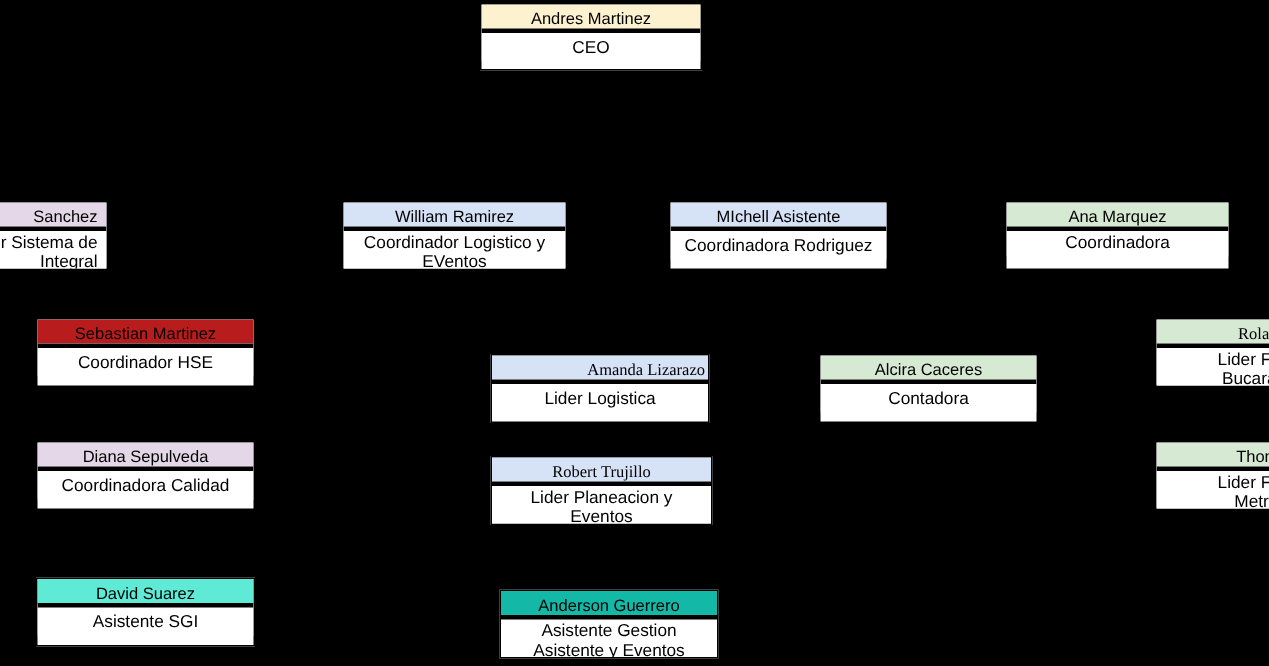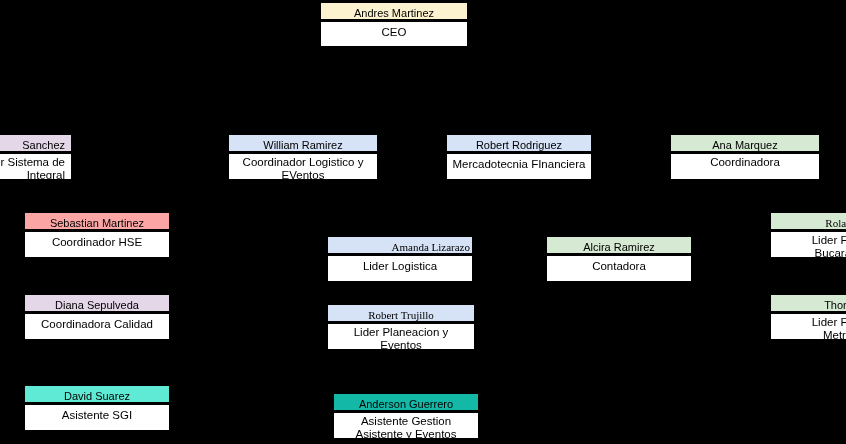--- a/index.html
+++ b/index.html
@@ -72,33 +72,33 @@
 
   <div class="node two-line" style="left:228px; top:134px; width:150px; height:46px;">
     <div class="node-header" style="background:#d6e2f5;">William Ramirez</div>
     <div class="node-body">
       <div>Coordinador Logistico y</div>
       <div>EVentos</div>
     </div>
   </div>
 
   <div class="node" style="left:446px; top:134px; width:146px; height:46px;">
-    <div class="node-header" style="background:#d6e2f5;">Robert Rodriguez</div>
-    <div class="node-body">Mercadotecnia FInanciera</div>
+    <div class="node-header" style="background:#d6e2f5;">MIchell Asistente</div>
+    <div class="node-body">Coordinadora Rodriguez</div>
   </div>
 
   <div class="node two-line" style="left:670px; top:134px; width:150px; height:46px;">
     <div class="node-header" style="background:#d6e9d2;">Ana Marquez</div>
     <div class="node-body">
       <div>Coordinadora</div>
     </div>
   </div>
 
   <div class="node" style="left:24px; top:212px; width:146px; height:46px;">
-    <div class="node-header" style="background:#fca5a5;">Sebastian Martinez</div>
+    <div class="node-header" style="background:#b91c1c;">Sebastian Martinez</div>
     <div class="node-body">Coordinador HSE</div>
   </div>
 
   <div class="node" style="left:24px; top:294px; width:146px; height:46px;">
     <div class="node-header" style="background:#e4d7e8;">Diana Sepulveda</div>
     <div class="node-body">Coordinadora Calidad</div>
   </div>
 
   <div class="node" style="left:24px; top:385px; width:146px; height:46px;">
     <div class="node-header" style="background:#5eead4;text-align:center;">David Suarez</div>
@@ -120,21 +120,21 @@
 
   <div class="node two-line" style="left:333px; top:393px; width:146px; height:46px;">
     <div class="node-header" style="background:#14b8a6;">Anderson Guerrero</div>
     <div class="node-body">
       <div>Asistente Gestion</div>
       <div>Asistente y Eventos</div>
     </div>
   </div>
 
   <div class="node" style="left:546px; top:236px; width:146px; height:46px;">
-    <div class="node-header" style="background:#d6e9d2;">Alcira Ramirez</div>
+    <div class="node-header" style="background:#d6e9d2;">Alcira Caceres</div>
     <div class="node-body">Contadora</div>
   </div>
 
   <div class="node two-line" style="left:770px; top:212px; width:148px; height:46px;">
     <div class="node-header serif-name" style="background:#d6e9d2;">Rolando</div>
     <div class="node-body">
       <div>Lider Fuerza</div>
       <div>Bucaraman</div>
     </div>
   </div>

